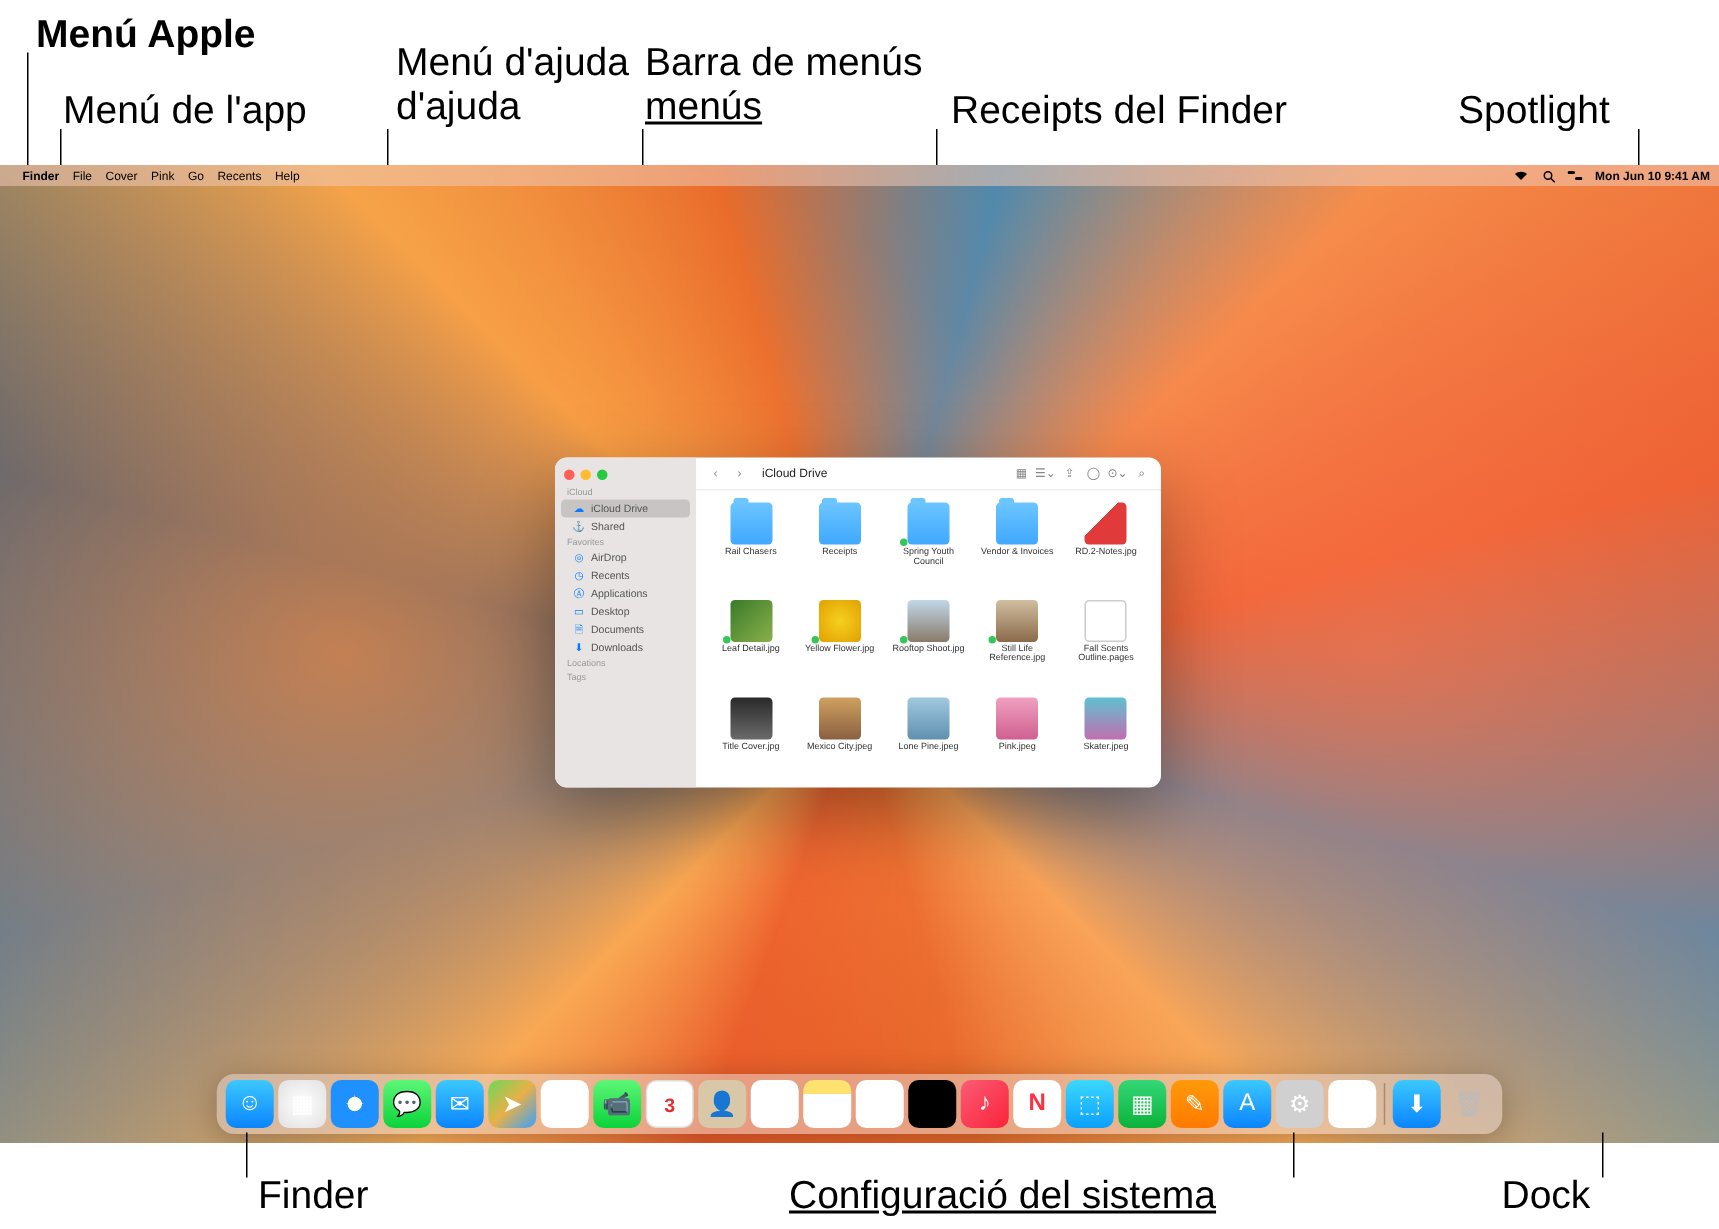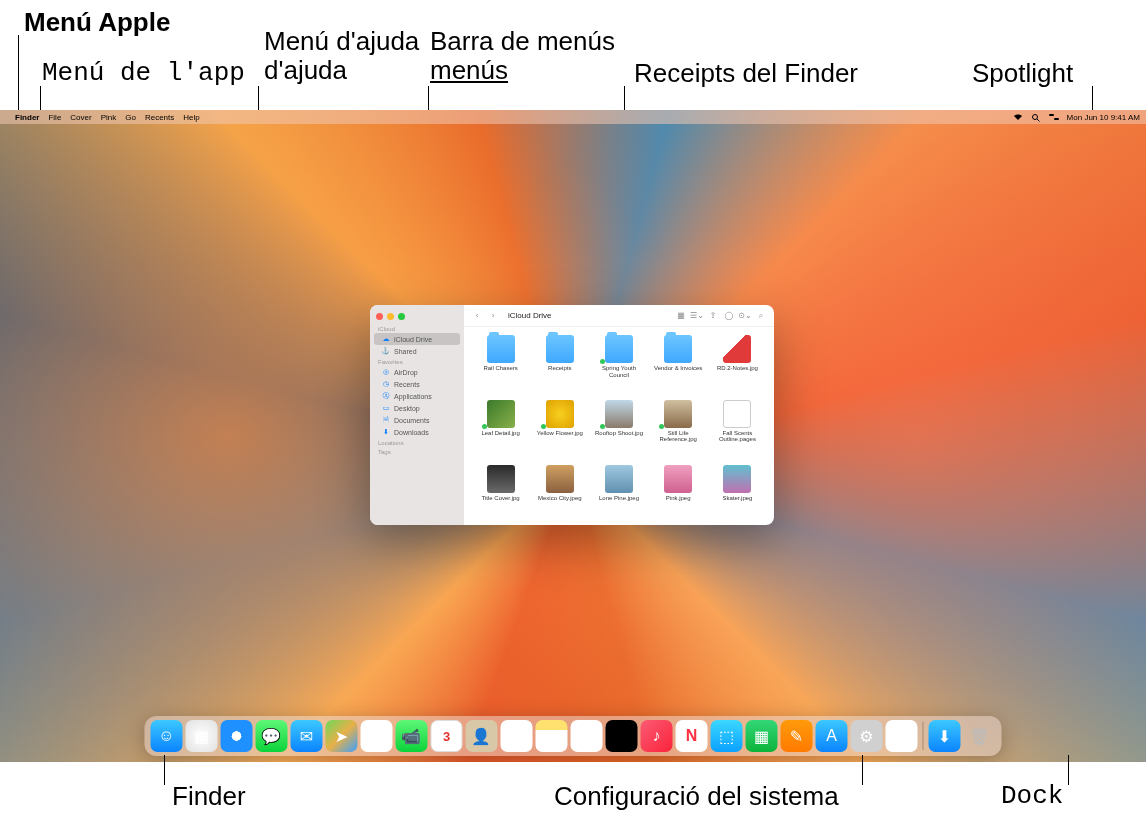--- a/index.html
+++ b/index.html
@@ -51,21 +51,21 @@
   height: 14px;
   background: rgba(240,200,180,0.55);
   backdrop-filter: blur(20px);
   display: flex;
   align-items: center;
   font-size: 8px;
   color: #000;
   padding: 0 6px;
 }
 .menubar .menu-left { display: flex; align-items: center; gap: 9px; }
-.menubar .menu-right { margin-left: auto; display: flex; align-items: center; gap: 8px; }
+.menubar .menu-right { margin-left: auto; display: flex; align-items: center; gap: 8px; font-weight: bold; }
 .menubar .apple { font-size: 9px; }
 .menubar .bold { font-weight: 600; }
 .menubar .icon { width: 10px; height: 10px; display: inline-flex; align-items: center; justify-content: center; }
 
 
 .finder-window {
   position: absolute;
   top: 195px;
   left: 370px;
   width: 404px;
@@ -183,21 +183,21 @@
   width: 1px;
   height: 28px;
   background: rgba(0,0,0,0.25);
   margin: 0 2px;
 }
 </style>
 </head>
 <body>
 
 <div class="callout" style="top:7px; left:24px;font-weight:bold;">Menú Apple</div>
-<div class="callout" style="top:58px; left:42px;font-family:Liberation Mono, monospace;">Menú de l'app</div>
+<div class="callout" style="top:58px; left:42px;">Menú de l'app</div>
 <div class="callout" style="top:26px; left:264px;">
     <span style="display:block">Menú d'ajuda</span>
   </div>
 <div class="callout" style="top:26px; left:430px;">
     <span style="display:block">Barra de menús</span>
   </div>
 <div class="callout" style="top:58px; left:634px;">Receipts del Finder</div>
 <div class="callout" style="top:58px; left:972px;">Spotlight</div>
 
 <div class="callout" style="top:55px; left:264px;">d'ajuda</div>
@@ -406,18 +406,18 @@
         <div class="dock-item" style="background: rgb(255, 255, 255);">▮</div>
         <div class="dock-sep"></div>
         <div class="dock-item" style="background: linear-gradient(rgb(60, 200, 255), rgb(10, 132, 255));">⬇</div>
         <div class="dock-item" style="background: transparent; color: rgb(187, 187, 187);">🗑</div>
       </div>
   </div>
 
 </div>
 
 <div class="callout" style="top:781px; left:172px;">Finder</div>
-<div class="callout" style="top:781px; left:554px;">Configuració del sistema</div>
-<div class="callout" style="top:781px; left:1001px;font-family:Liberation Mono, monospace;">Dock</div>
+<div class="callout" style="top:781px; left:526px;text-decoration:underline;">Configuració del sistema</div>
+<div class="callout" style="top:781px; left:1001px;">Dock</div>
 
 <div class="callout-line callout-v" style="top:755px; left:164px; height:30px;"></div>
 <div class="callout-line callout-v" style="top:755px; left:862px; height:30px;"></div>
 <div class="callout-line callout-v" style="top:755px; left:1068px; height:30px;"></div>
 
 </body></html>

